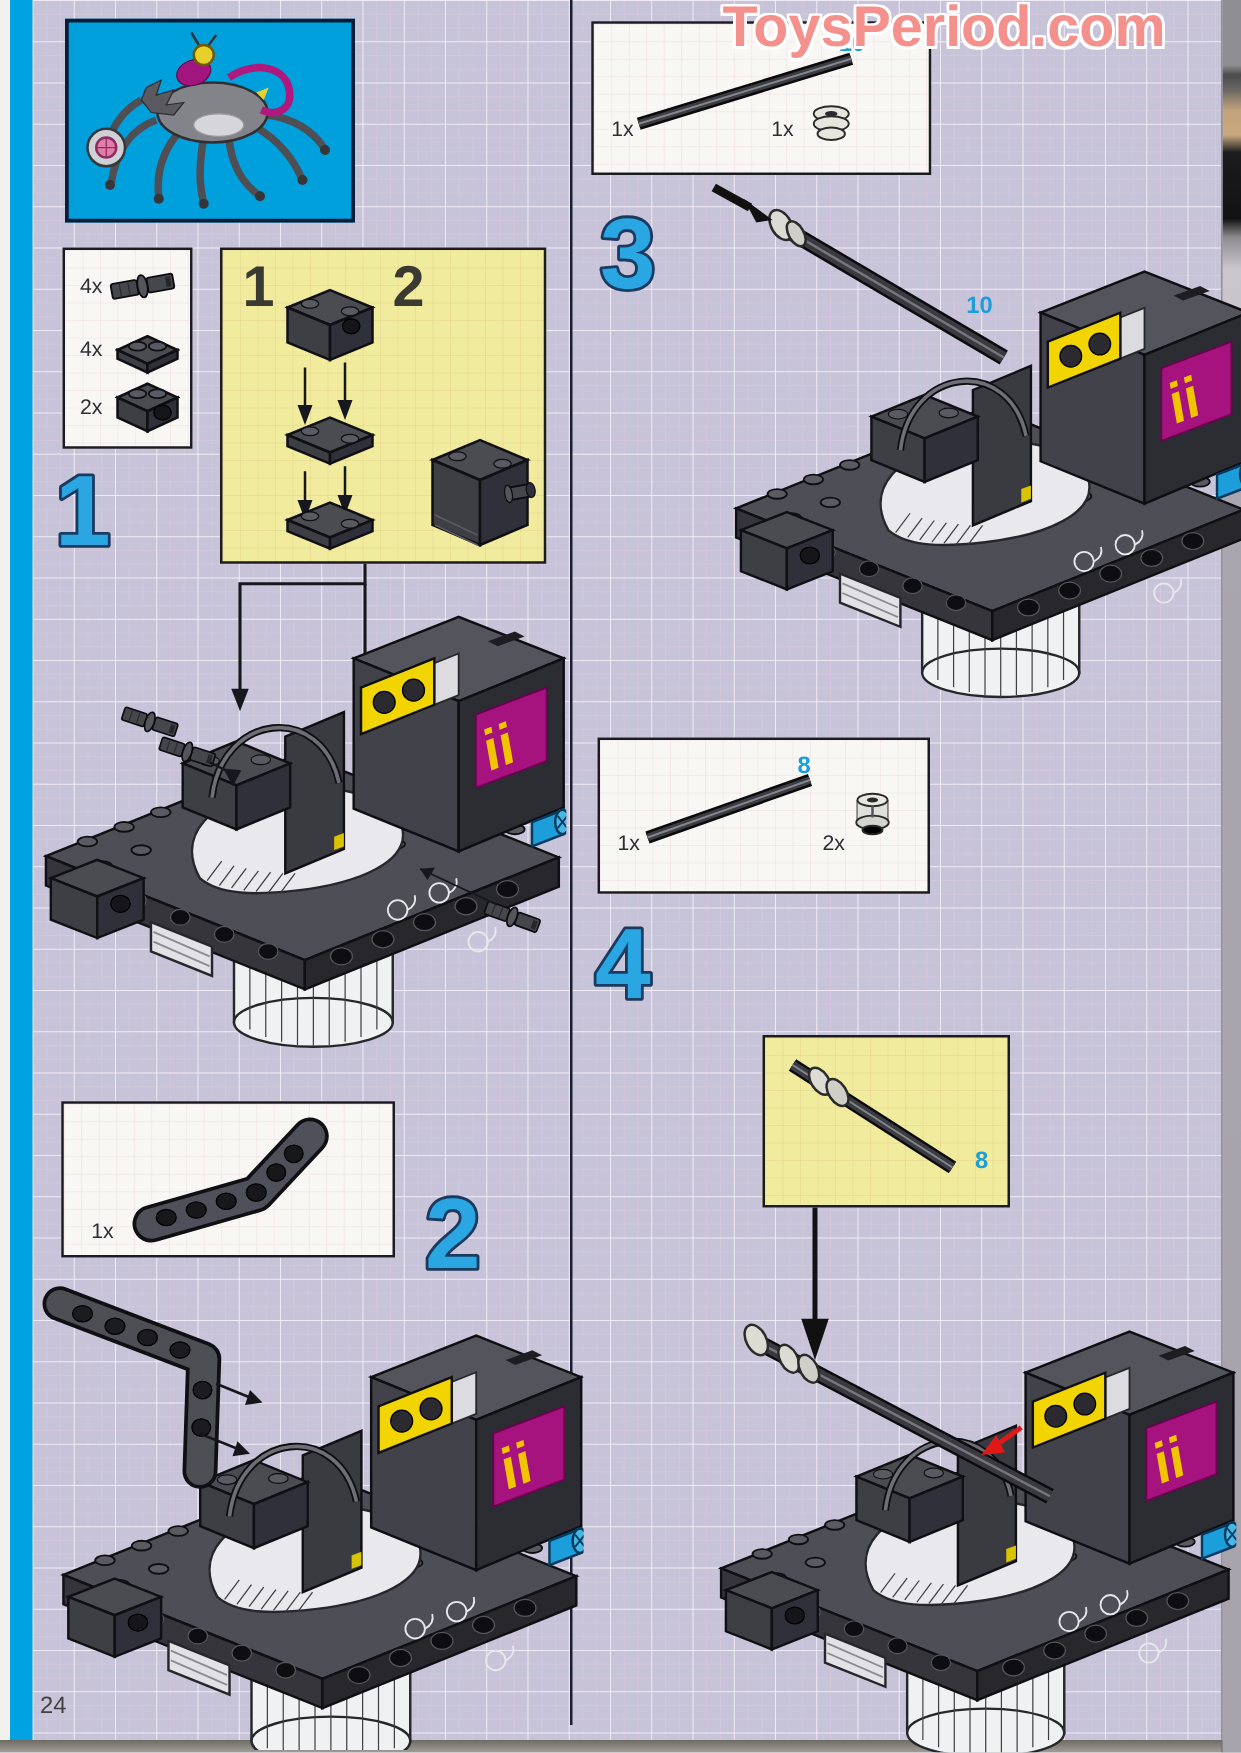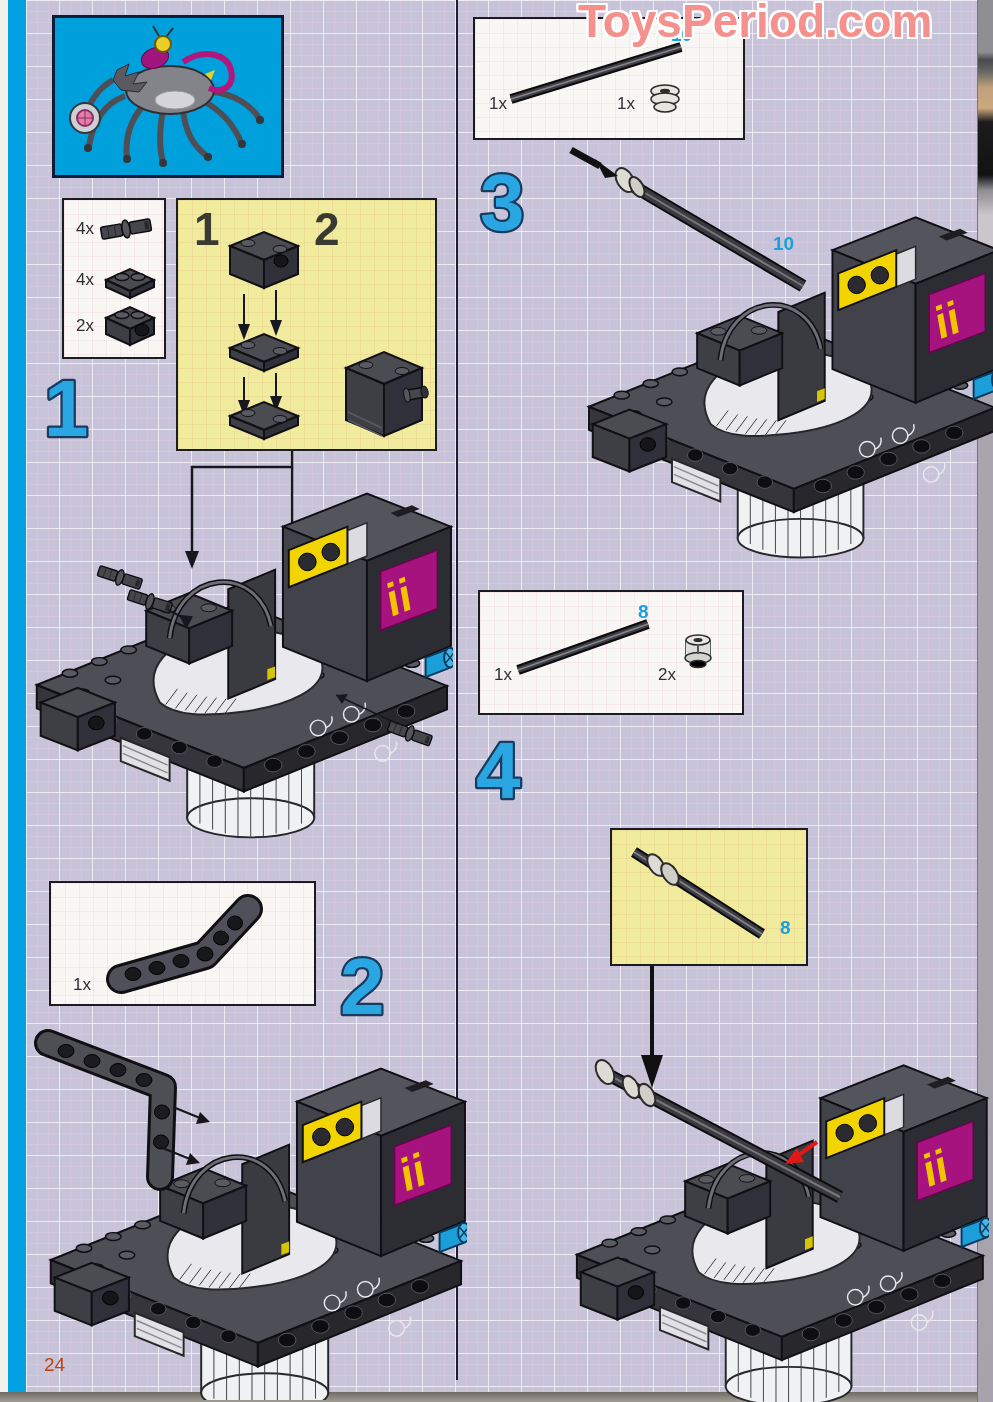--- a/index.html
+++ b/index.html
@@ -23,21 +23,21 @@
     background-image:
       linear-gradient(rgba(215,175,120,.22) 1px,transparent 1px),
       linear-gradient(90deg,rgba(215,175,120,.22) 1px,transparent 1px);
     background-size:14px 14px;}
   .qty{font-size:17px;color:#2e2e34;}
   .subnum{font-size:46px;font-weight:600;color:#3a3a33;line-height:1;}
   .watermark{left:578px;top:-6px;width:420px;font-weight:bold;font-size:46px;
     color:#f4918c;letter-spacing:0px;z-index:40;
     text-shadow:-2px -2px 0 #fff,2px -2px 0 #fff,-2px 2px 0 #fff,2px 2px 0 #fff,
                 0 -2px 0 #fff,0 2px 0 #fff,-2px 0 0 #fff,2px 0 0 #fff;}
-  .pagenum{left:44px;top:1354px;font-size:19px;color:#c2410c;z-index:5;}
+  .pagenum{left:32px;top:1354px;font-size:19px;color:#404040;z-index:5;}
   svg{display:block;}
   svg text{font-family:"Liberation Sans",sans-serif;}
   .stepnum text{font-size:80px;font-weight:bold;fill:#2aa7e2;stroke:#1a3a60;
     stroke-width:4.5px;paint-order:stroke;stroke-linejoin:round;}
   .callout{fill:#1b9ed9;font-weight:bold;font-size:19px;}
   .z1{z-index:1}.z2{z-index:2}
 </style>
 </head>
 <body>
 
@@ -227,21 +227,21 @@
     </g>
     <path d="M128,44 C150,30 172,36 176,52 C180,68 168,76 154,70" fill="none" stroke="#b0187e" stroke-width="6"></path>
     <ellipse cx="100" cy="40" rx="14" ry="10" fill="#a2147e" stroke="#610b49" transform="rotate(-20 100 40)"></ellipse>
     <circle cx="108" cy="26" r="8" fill="#e8cf2a" stroke="#6e5a00" stroke-width="2"></circle>
     <line x1="104" y1="18" x2="98" y2="8" stroke="#333" stroke-width="2"></line>
     <line x1="112" y1="18" x2="118" y2="10" stroke="#333" stroke-width="2"></line>
     <polygon points="150,56 160,52 156,62" fill="#e8d22a"></polygon>
   </svg>
 </div>
 
-<div class="abs box-white" style="left:50px;top:198px;width:100px;height:157px;z-index:2;margin-left:12px;">
+<div class="abs box-white" style="left:50px;top:198px;width:100px;height:157px;z-index:2;">
   <div class="abs" style="left:6px;top:14px;display:flex;align-items:center;gap:4px;">
     <span class="qty" style="width:24px;text-align:right;">4x</span>
     <svg width="56" height="30" viewBox="0 0 54 30">
         <use href="#pin" transform="rotate(-10 27 15)"></use>
       </svg>
   </div>
   <div class="abs" style="left:6px;top:58px;display:flex;align-items:center;gap:4px;">
     <span class="qty" style="width:24px;text-align:right;">4x</span>
     <svg width="64" height="44" viewBox="0 0 64 44">
       <polygon points="8,22 32,11 56,22 32,33" fill="#4b4b52" stroke="#101014" stroke-width="2"></polygon>

